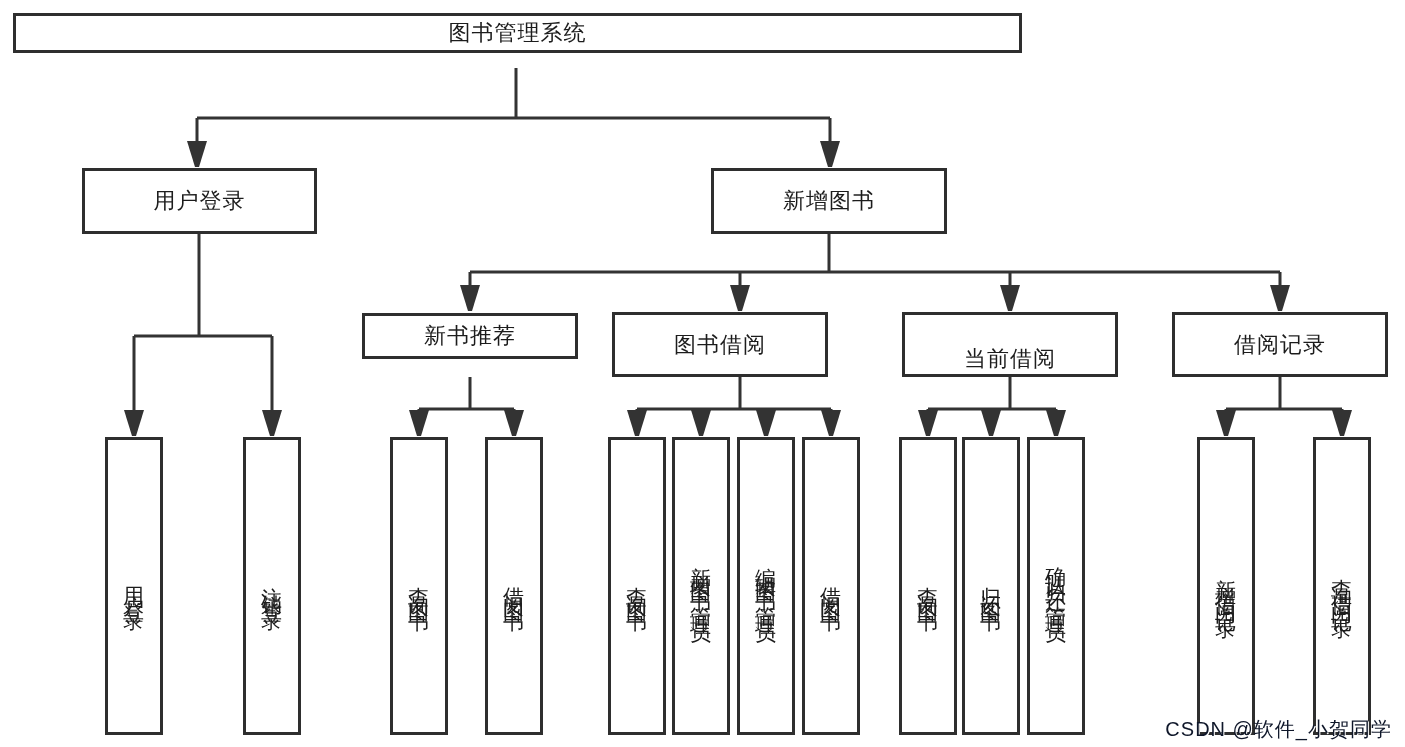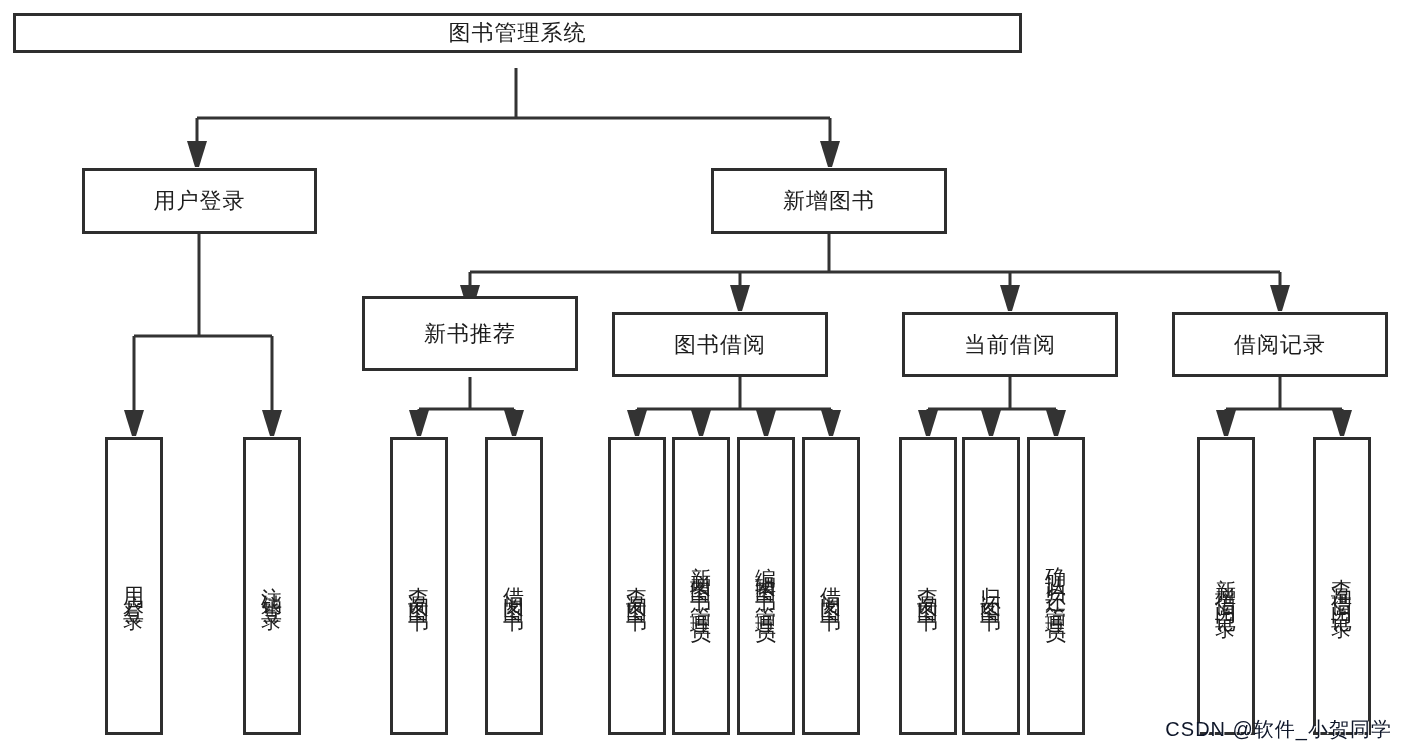--- a/index.html
+++ b/index.html
@@ -88,27 +88,27 @@
     <span>图书管理系统</span>
   </div>
 
   <div class="node h-box" style="left:82px; top:168px; width:235px; height:66px;">
     <span>用户登录</span>
   </div>
   <div class="node h-box" style="left:711px; top:168px; width:236px; height:66px;">
     <span>新增图书</span>
   </div>
 
-  <div class="node h-box" style="left:362px; top:296px; width:216px; height:75px;">
+  <div class="node h-box" style="left:362px; top:313px; width:216px; height:46px;">
     <span>新书推荐</span>
   </div>
   <div class="node h-box" style="left:612px; top:312px; width:216px; height:65px;">
     <span>图书借阅</span>
   </div>
-  <div class="node h-box" style="left:902px; top:312px; width:216px; height:65px;">
+  <div class="node h-box" style="left:902px; top:312px; width:216px; height:65px;align-items:flex-end;">
     <span>当前借阅</span>
   </div>
   <div class="node h-box" style="left:1172px; top:312px; width:216px; height:65px;">
     <span>借阅记录</span>
   </div>
 
   <div class="node v-box" style="left:105px; top:437px; width:58px; height:298px;">
     <span class="vtext">用户登录</span>
   </div>
   <div class="node v-box" style="left:243px; top:437px; width:58px; height:298px;">

